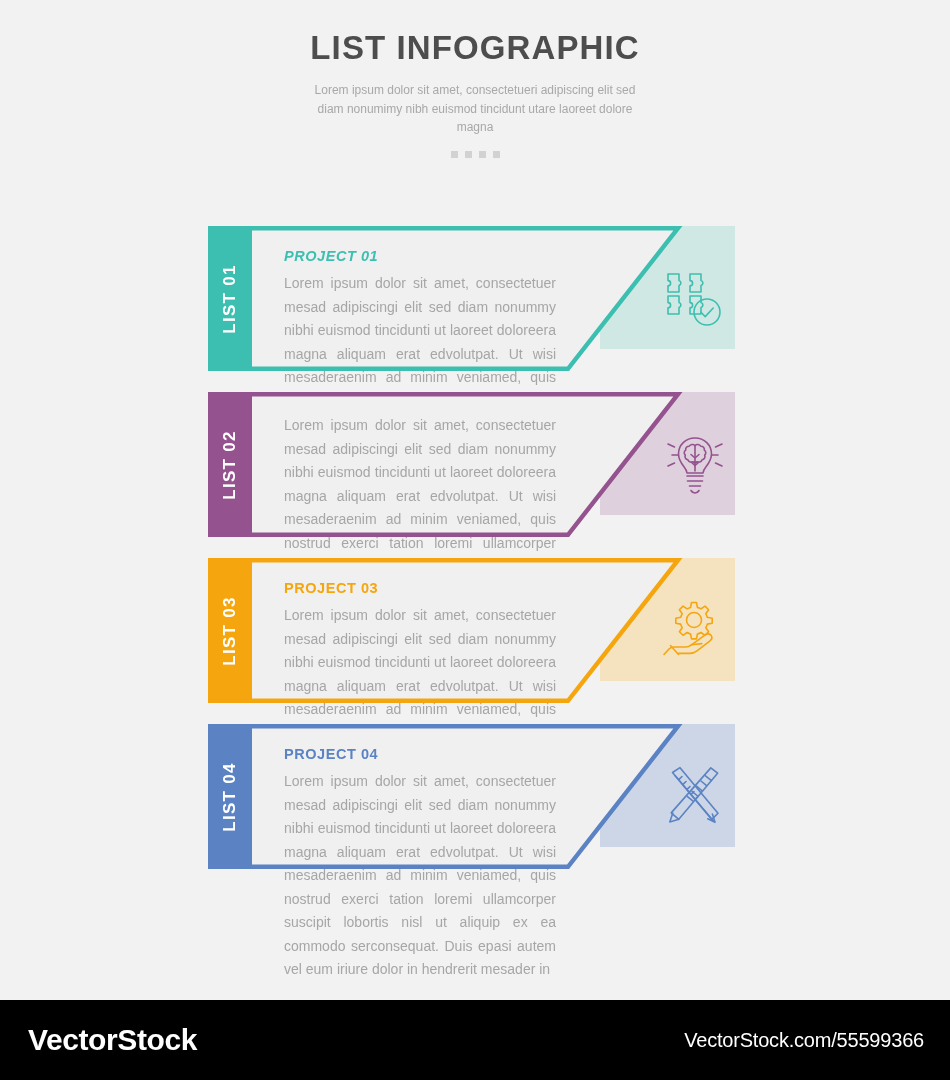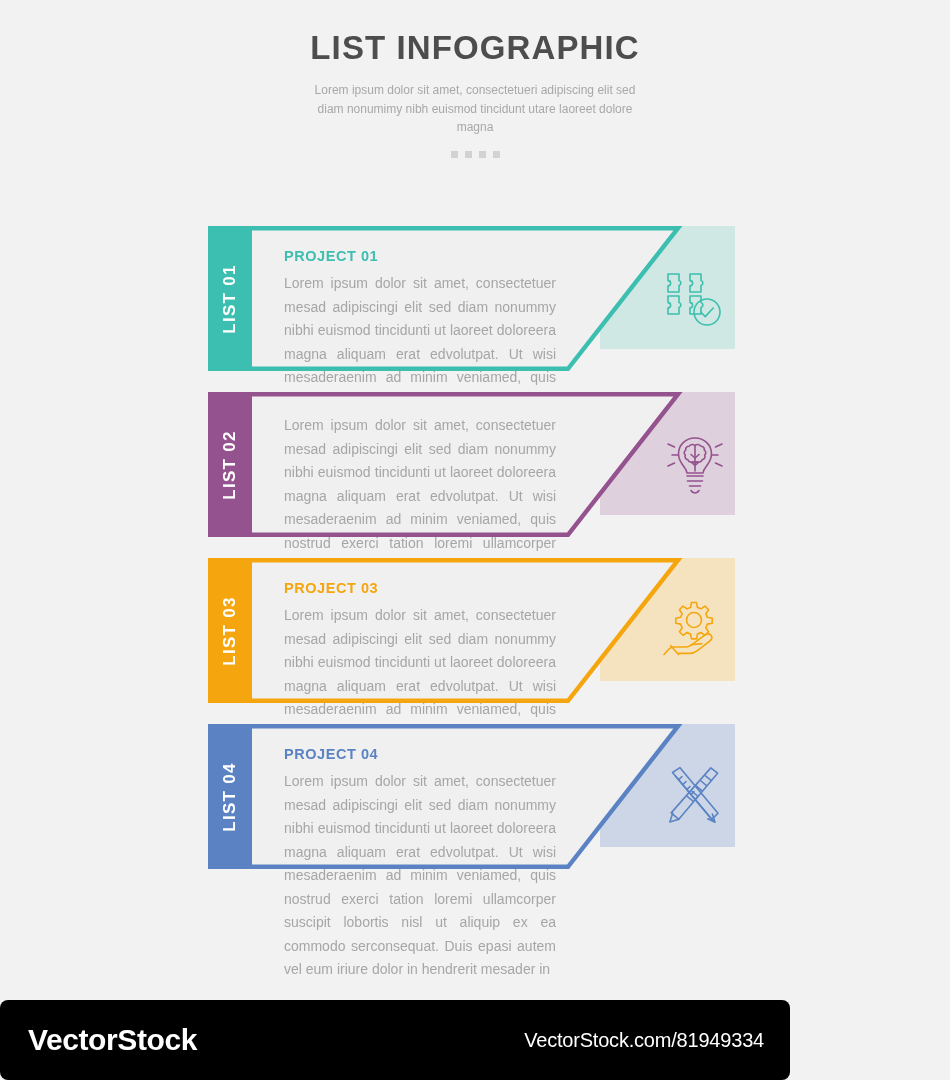--- a/index.html
+++ b/index.html
@@ -121,24 +121,23 @@
     width: 70px;
     height: 70px;
     pointer-events: none;
   }
 
   
   .footer {
     position: absolute;
     left: 0;
     bottom: 0;
-    width: 790px;
+    width: 950px;
     height: 80px;
     background: #000000;
-    border-radius: 8px;
   }
   .footer-logo {
     position: absolute;
     left: 28px;
     top: 50%;
     transform: translateY(-50%);
     color: #ffffff;
     font-size: 30px;
     font-weight: bold;
     letter-spacing: -0.4px;
@@ -172,21 +171,21 @@
       <svg class="card-svg" viewBox="0 0 527 145">
     <rect x="392" y="0" width="135" height="123" fill="#cfe8e3"></rect>
     <path d="M 44 0 L 470 0 L 360 145 L 44 145 Z" fill="#f0f0f0"></path>
     <rect x="0" y="0" width="44" height="145" fill="#3cbfb0"></rect>
     <path d="M 44 2.2 L 470 2.2 L 360 142.8 L 44 142.8" fill="none" stroke="#3cbfb0" stroke-width="4.4"></path>
       </svg>
       <div class="tab-label">
         <span>LIST 01</span>
       </div>
       <div class="card-body">
-        <div class="card-title" style="color: rgb(60, 191, 176);">PROJECT 01</div>
+        <div class="card-title" style="color: rgb(60, 191, 176); font-style: italic;">PROJECT 01</div>
         <div class="card-text">Lorem ipsum dolor sit amet, consectetuer mesad adipiscingi elit sed diam nonummy nibhi euismod tincidunti ut laoreet doloreera magna aliquam erat edvolutpat. Ut wisi mesaderaenim ad minim veniamed, quis nostrud exerci tation loremi ullamcorper suscipit lobortis nisl ut aliquip ex ea commodo serconsequat. Duis epasi autem vel eum iriure dolor in hendrerit mesader in</div>
       </div>
       <div class="card-icon"><svg viewBox="0 0 70 70" width="70" height="70">
       <path fill="none" stroke="#3cbfb0" stroke-width="1.6" stroke-linecap="round" stroke-linejoin="round" d="M8 10h11v6.5a2.6 2.6 0 0 1 0 5V28H8v-6.2a2.6 2.6 0 0 0 0-5.2z"></path>
       <path fill="none" stroke="#3cbfb0" stroke-width="1.6" stroke-linecap="round" stroke-linejoin="round" d="M30 10H41v6.5a2.6 2.6 0 0 1 0 5V28H30v-6.2a2.6 2.6 0 0 0 0-5.2z"></path>
       <path fill="none" stroke="#3cbfb0" stroke-width="1.6" stroke-linecap="round" stroke-linejoin="round" d="M8 32h11v6.5a2.6 2.6 0 0 1 0 5V50H8v-6.2a2.6 2.6 0 0 0 0-5.2z"></path>
       <path fill="none" stroke="#3cbfb0" stroke-width="1.6" stroke-linecap="round" stroke-linejoin="round" d="M30 32h11v6.5a2.6 2.6 0 0 1 0 5V50H30v-6.2a2.6 2.6 0 0 0 0-5.2z"></path>
       <circle fill="none" stroke="#3cbfb0" stroke-width="1.6" stroke-linecap="round" stroke-linejoin="round" cx="47" cy="48" r="13"></circle>
       <path fill="none" stroke="#3cbfb0" stroke-width="1.6" stroke-linecap="round" stroke-linejoin="round" d="M41 48.2l4.2 4.4 8-8.6"></path>
         </svg></div>
@@ -258,14 +257,14 @@
       <path fill="none" stroke="#5b83c4" stroke-width="1.6" stroke-linecap="round" stroke-linejoin="round" d="M22 14.5l-3 2.8M26 19.5l-3 2.8M30 24.5l-3 2.8M34 29.5l-3 2.8M38 34.5l-3 2.8"></path>
       <path fill="none" stroke="#5b83c4" stroke-width="1.6" stroke-linecap="round" stroke-linejoin="round" d="M57.6 11.2l-6.8-5.3-39.6 45 7.6 6.4z"></path>
       <path fill="none" stroke="#5b83c4" stroke-width="1.6" stroke-linecap="round" stroke-linejoin="round" d="M18.8 57.3l-9 2.6 3-8.8"></path>
       <path fill="none" stroke="#5b83c4" stroke-width="1.6" stroke-linecap="round" stroke-linejoin="round" d="M45.5 13.8l5.6 4.6M41 19l5.6 4.6M36.5 24.2l5.6 4.6M32 29.4l5.6 4.6M27.5 34.6l5.6 4.6"></path>
         </svg></div>
     </div>
   </div>
 
 <div class="footer">
   <div class="footer-logo">VectorStock</div>
-  <div class="footer-url">VectorStock.com/81949334</div>
+  <div class="footer-url">VectorStock.com/55599366</div>
 </div>
 
 </body></html>

